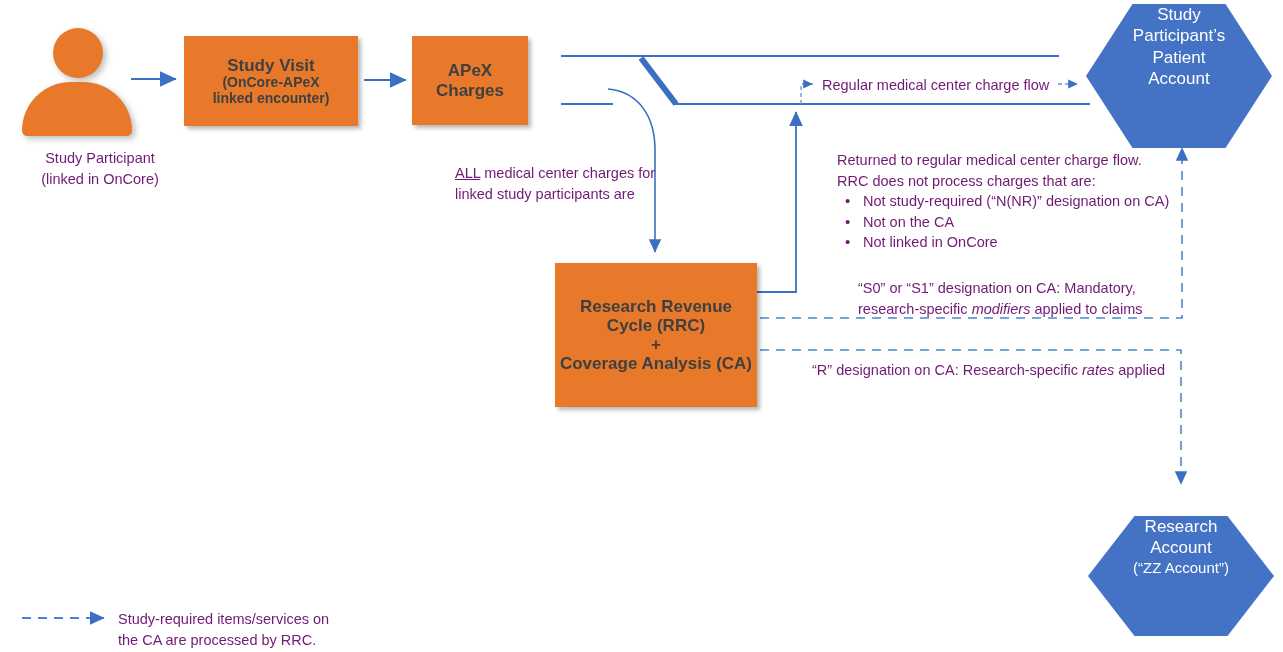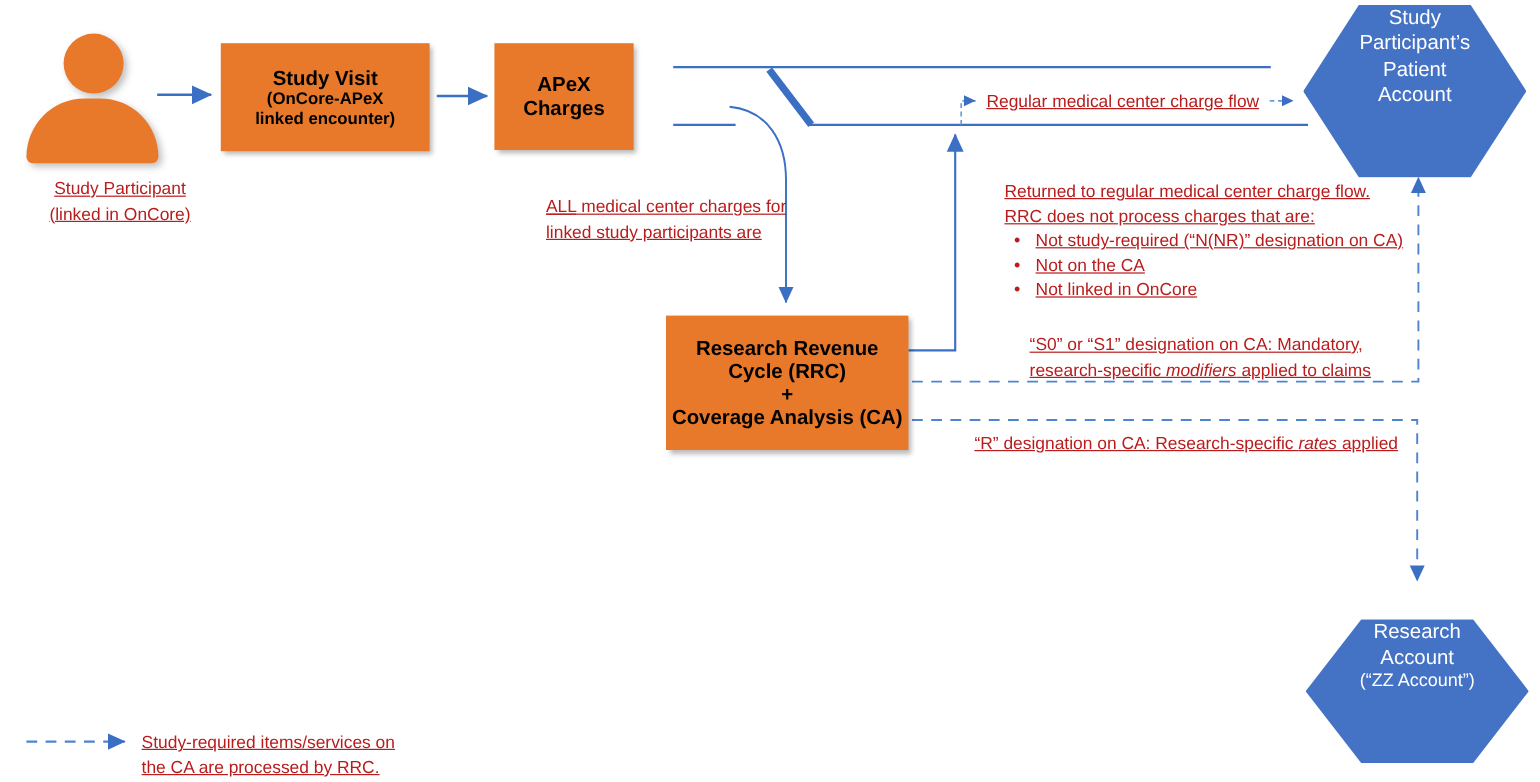--- a/index.html
+++ b/index.html
@@ -6,41 +6,41 @@
   body{
     width:1283px;height:652px;position:relative;overflow:hidden;
     font-family:"Liberation Sans","DejaVu Sans",sans-serif;
     color:#2E75B6;
   }
   #canvas{position:absolute;inset:0;width:1283px;height:652px;}
   svg.layer{position:absolute;left:0;top:0;width:1283px;height:652px;pointer-events:none;}
 
   
   .obox{
-    position:absolute;background:#E8792B;color:#000000;
+    position:absolute;background:#E8792B;color:#404040;
     display:flex;align-items:center;justify-content:center;text-align:center;
     font-weight:bold;line-height:1.12;
     box-shadow:3px 3px 4px rgba(0,0,0,0.28);
   }
   .obox .ln{display:block;}
   .t-lg{font-size:17px;}
   .t-sm{font-size:14px;}
 
   
   .hex{
     position:absolute;background:#4472C4;color:#fff;
     display:flex;align-items:flex-start;justify-content:center;text-align:center;
     font-size:17px;line-height:1.25;
     clip-path:polygon(25% 0%,75% 0%,100% 50%,75% 100%,25% 100%,0% 50%);
     filter:drop-shadow(3px 3px 3px rgba(0,0,0,.3));
   }
   .hex .sub{font-size:15px;}
 
   
-  .tx{position:absolute;color:#b91c1c;font-size:14.5px;line-height:1.42;text-decoration:underline;}
+  .tx{position:absolute;color:#701a75;font-size:14.5px;line-height:1.42;}
   .tx u{text-decoration:underline;margin-top:26px;}
   .tx i{font-style:italic;}
   .bullets{margin:0;padding:0;list-style:none;}
   .bullets li{position:relative;padding-left:26px;}
   .bullets li:before{content:"\2022";position:absolute;left:8px;top:-1px;font-size:15px;}
 
   
   .person{position:absolute;left:22px;top:28px;width:110px;height:108px;
           filter:drop-shadow(3px 3px 3px rgba(0,0,0,.25));}
   .person .head{position:absolute;left:31px;top:0;width:50px;height:50px;border-radius:50%;background:#E8792B;}
@@ -109,21 +109,21 @@
     </div>
   </div>
 
   <div class="obox" style="left:412px;top:36px;width:116px;height:89px;">
     <div>
       <span class="ln t-lg">APeX</span>
       <span class="ln t-lg">Charges</span>
     </div>
   </div>
 
-  <div class="obox" style="left:555px;top:263px;width:202px;height:112px;">
+  <div class="obox" style="left:555px;top:263px;width:202px;height:144px;">
     <div>
       <span class="ln t-lg">Research Revenue</span>
       <span class="ln t-lg">Cycle (RRC)</span>
       <span class="ln t-lg">+</span>
       <span class="ln t-lg">Coverage Analysis (CA)</span>
     </div>
   </div>
 
   <div class="hex" style="left:1086px;top:4px;width:186px;height:144px;">
     <div>

